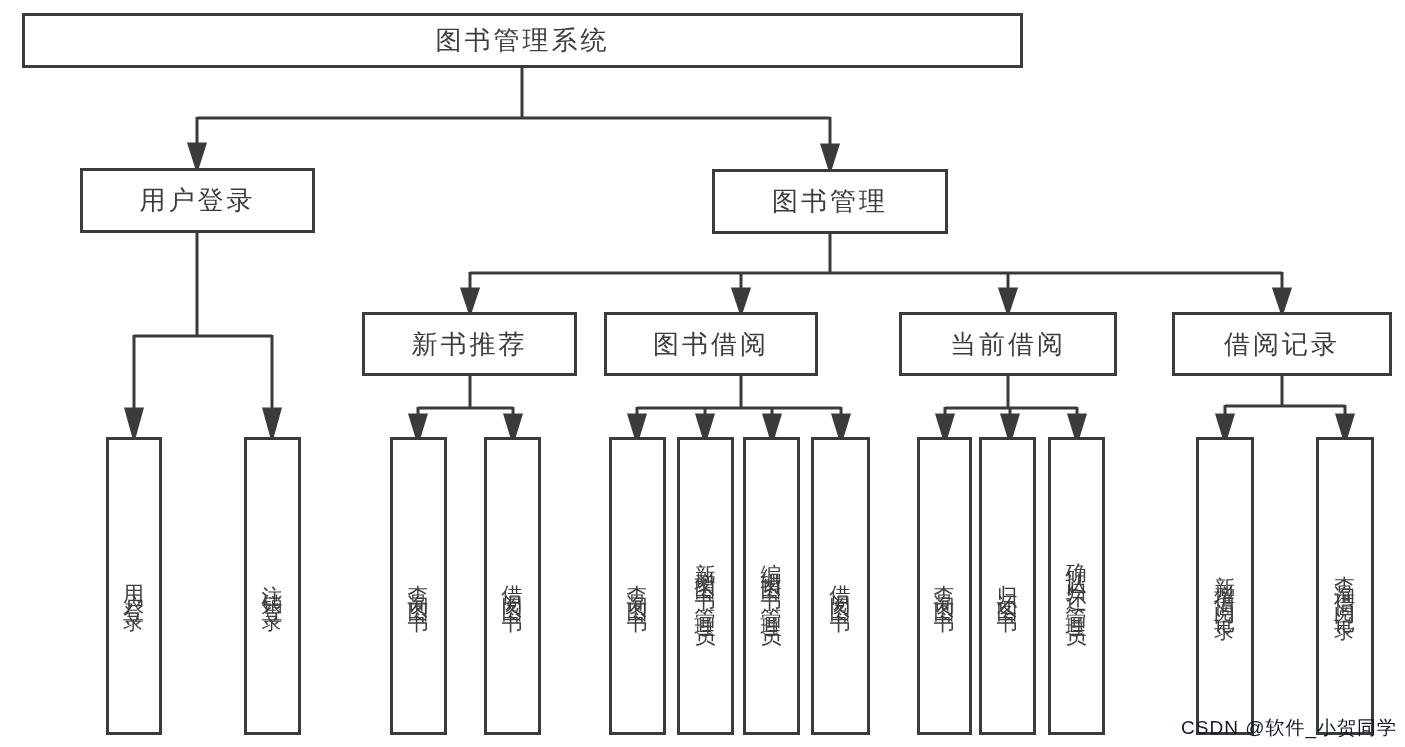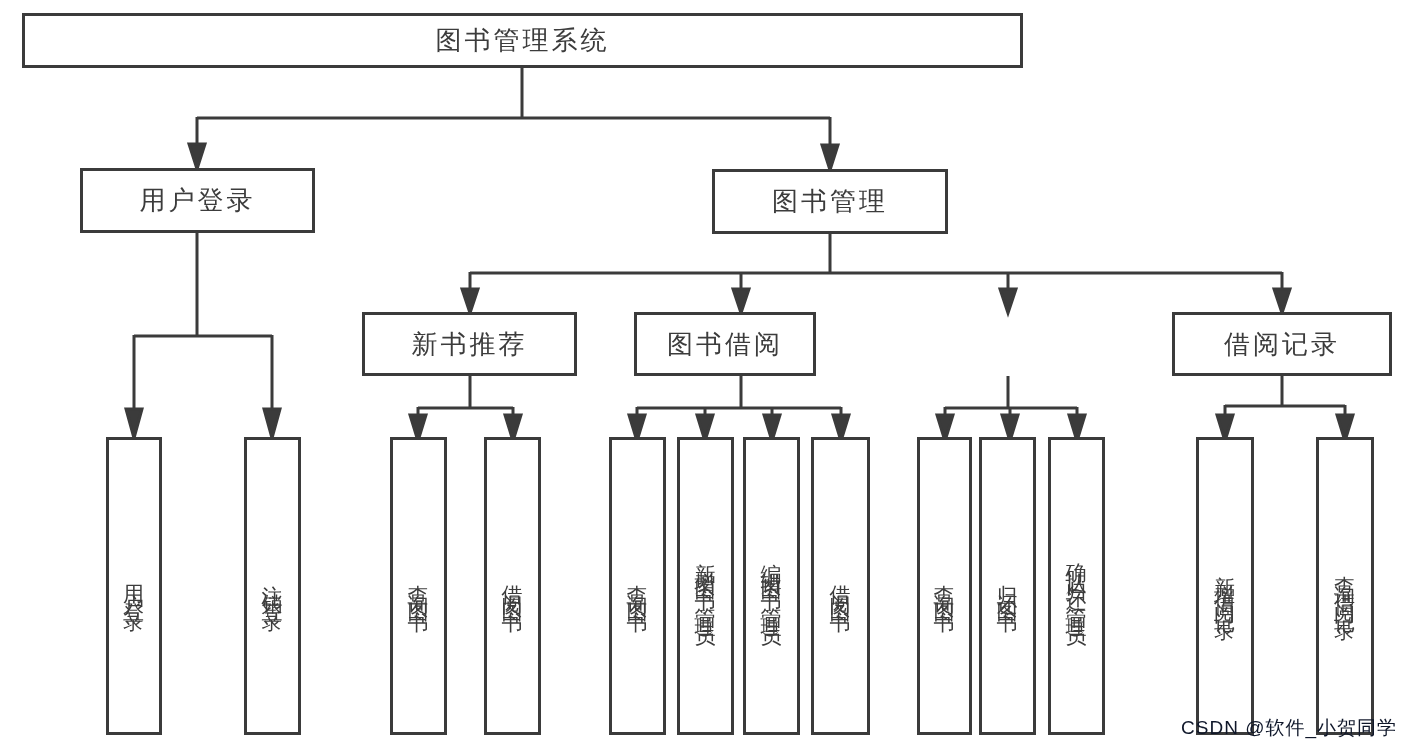--- a/index.html
+++ b/index.html
@@ -113,22 +113,25 @@
   <div class="node hbox" style="left:80px; top:168px; width:235px; height:65px;">
     <span class="lbl">用户登录</span>
   </div>
   <div class="node hbox" style="left:712px; top:169px; width:236px; height:65px;">
     <span class="lbl">图书管理</span>
   </div>
 
   <div class="node hbox" style="left:362px; top:312px; width:215px; height:64px;">
     <span class="lbl">新书推荐</span>
   </div>
-  <div class="node hbox" style="left:634px; top:312px; width:182px; height:64px;">
+  <div class="node hbox" style="left:604px; top:312px; width:214px; height:64px;">
     <span class="lbl">图书借阅</span>
+  </div>
+  <div class="node hbox" style="left:899px; top:312px; width:218px; height:64px;">
+    <span class="lbl">当前借阅</span>
   </div>
   <div class="node hbox" style="left:1172px; top:312px; width:220px; height:64px;">
     <span class="lbl">借阅记录</span>
   </div>
 
   <div class="node vbox" style="left:106px; top:437px; width:56px; height:298px;">
     <span class="lbl">用户登录</span>
   </div>
   <div class="node vbox" style="left:244px; top:437px; width:57px; height:298px;">
     <span class="lbl">注销登录</span>

